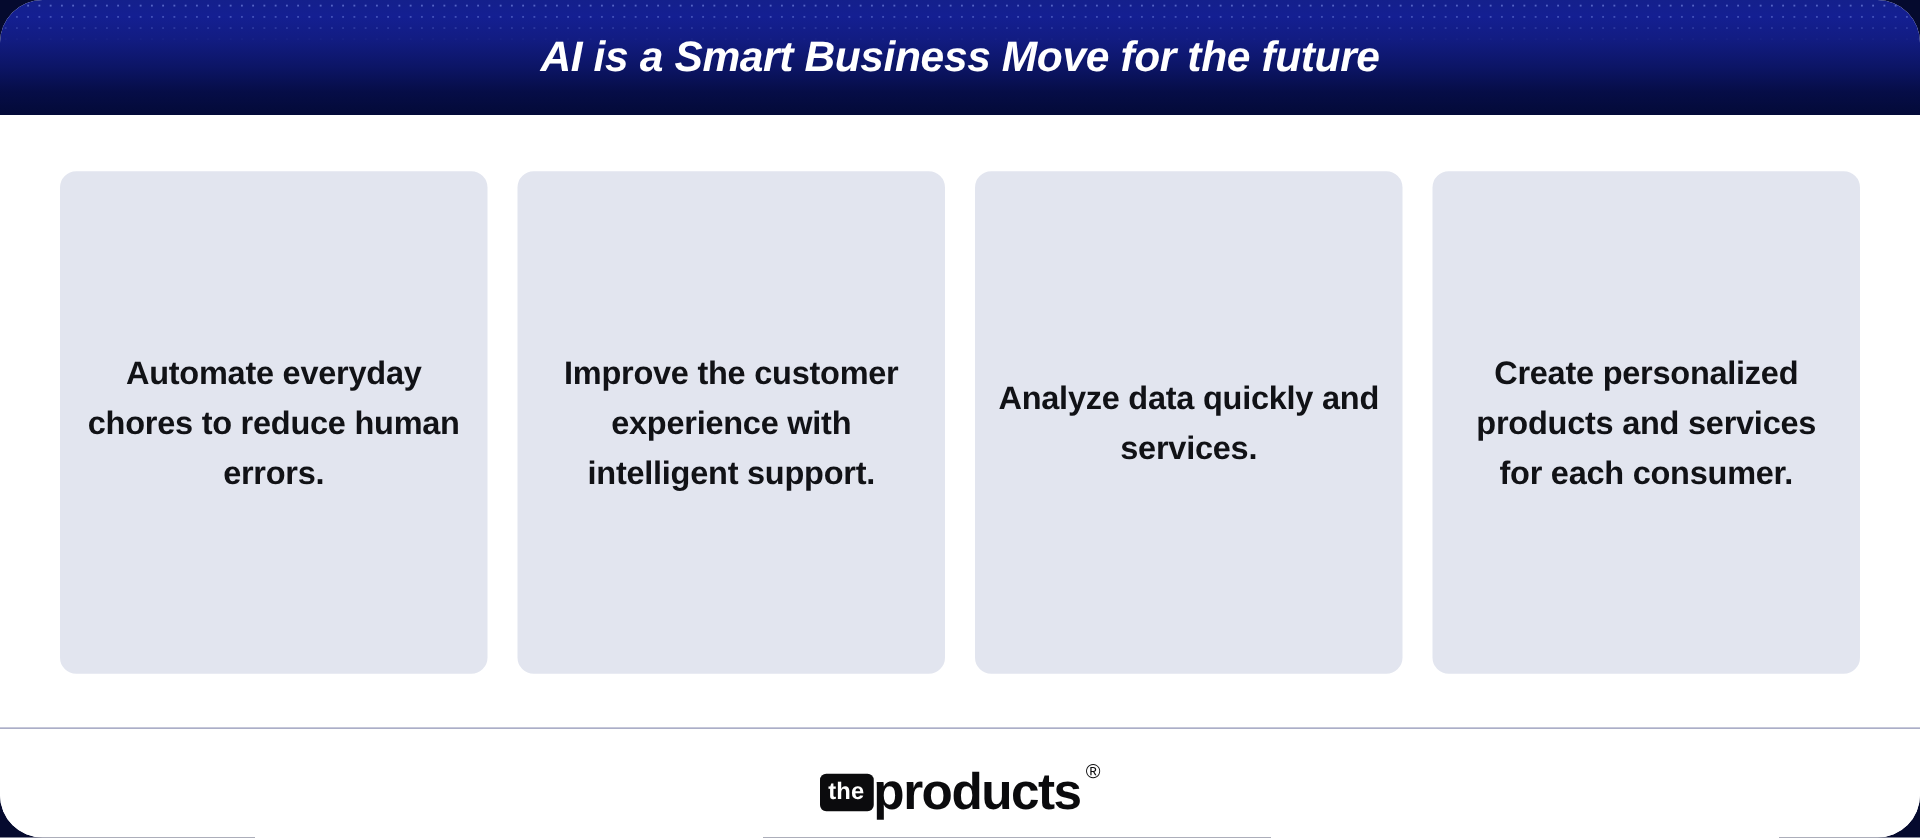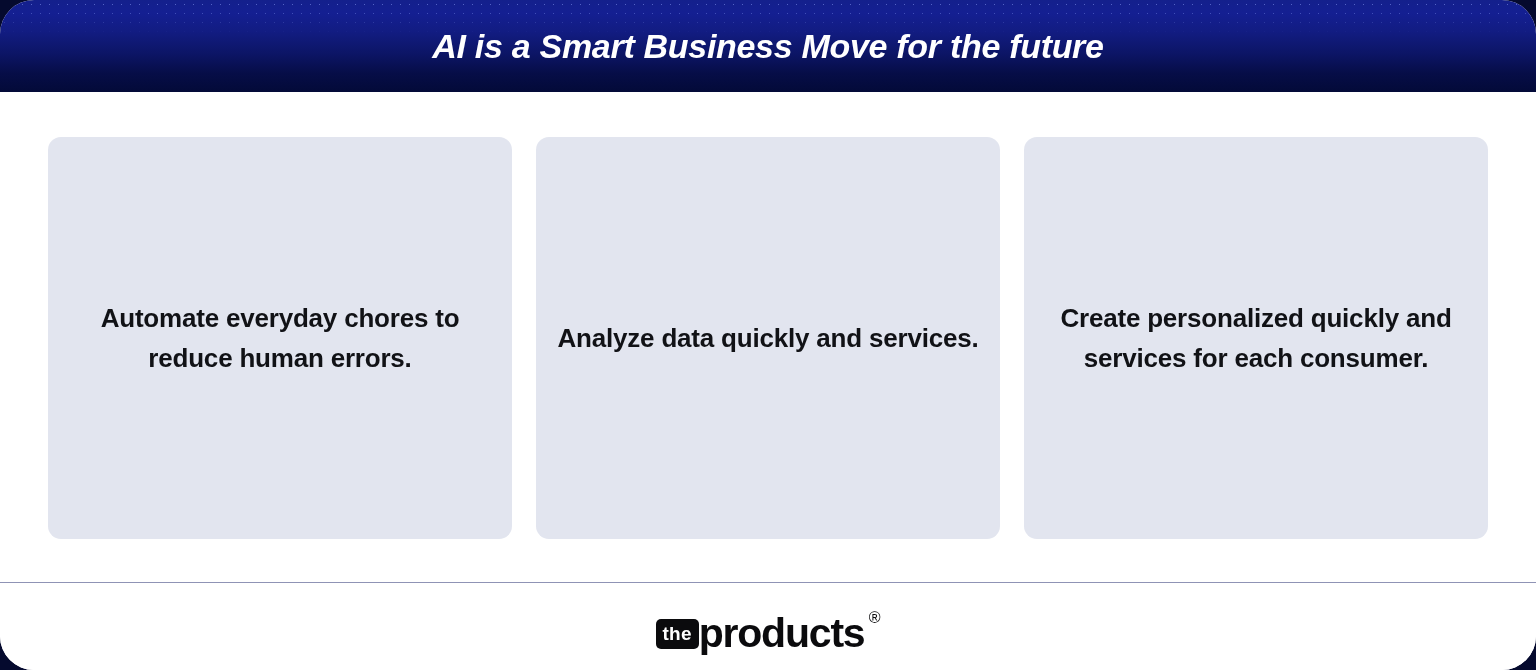--- a/index.html
+++ b/index.html
@@ -160,27 +160,30 @@
     <h1 class="header-title">AI is a Smart Business Move for the future</h1>
   </div>
 
   <div class="cards-region">
     <div class="cards">
 
       <div class="card">
         <p class="card-text">Automate everyday chores to reduce human errors.</p>
       </div>
 
+      <div class="card">
+        <p class="card-text">Improve the customer experience with intelligent support.</p>
+      </div>
 
       <div class="card">
         <p class="card-text">Analyze data quickly and services.</p>
       </div>
 
       <div class="card">
-        <p class="card-text">Create personalized quickly and services for each consumer.</p>
+        <p class="card-text">Create personalized products and services for each consumer.</p>
       </div>
 
     </div>
   </div>
 
   <div class="divider"></div>
 
   <div class="footer">
     <div class="logo">
       <span class="logo-badge">the</span>

